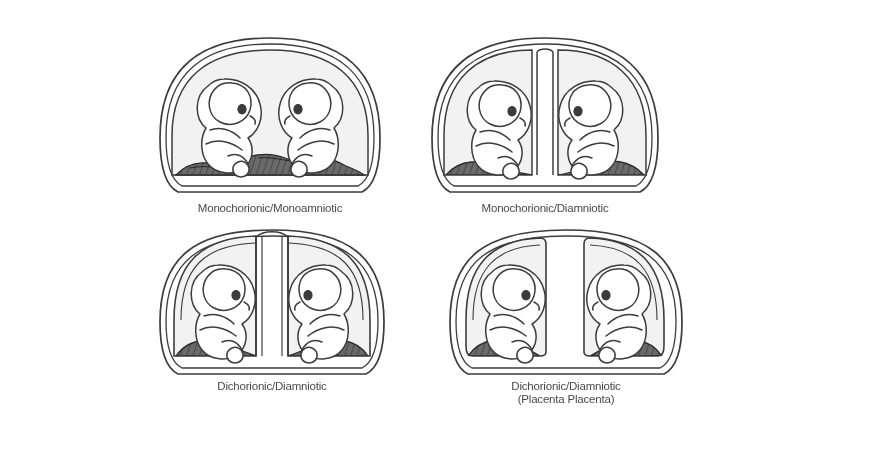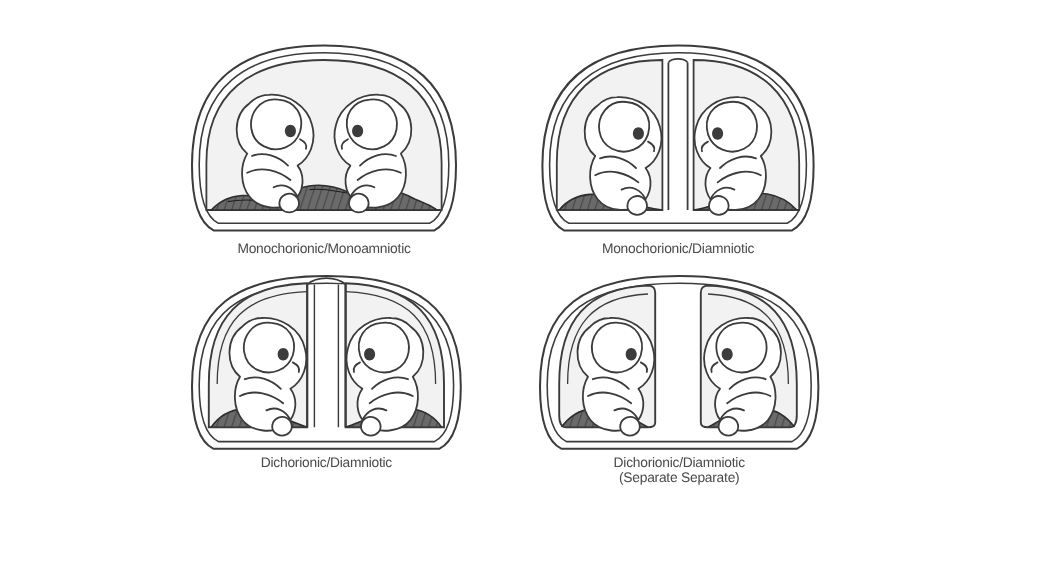--- a/index.html
+++ b/index.html
@@ -39,21 +39,21 @@
     letter-spacing: -0.2px;
     font-family: "Liberation Sans", sans-serif;
     white-space: nowrap;
   }
   .caption .line2 {
     display: block;
   }
 
   
   #panel-mcma  { left: 150px; top: 34px;  width: 240px; }
-  #panel-mcda  { left: 440px; top: 34px;  width: 250px; }
+  #panel-mcda  { left: 420px; top: 34px;  width: 250px; }
   #panel-dcda-fused    { left: 152px; top: 228px; width: 240px; }
   #panel-dcda-separate { left: 440px; top: 228px; width: 252px; }
 
   #caption-mcma  { top: 168px; }
   #caption-mcda  { top: 168px; }
   #caption-dcda-fused    { top: 152px; }
   #caption-dcda-separate { top: 152px; }
 </style>
 </head>
 <body>
@@ -352,17 +352,17 @@
         <path d="M86,76 C90,78 92,81 91,84" fill="none"></path>
         <path d="M46,90 C56,86 68,90 76,98" fill="none"></path>
         <path d="M42,104 C54,98 68,102 78,110" fill="none"></path>
         <path d="M64,116 C72,112 80,116 84,124" fill="none"></path>
         <path d="M74,122 c5,-2 10,1 11,6 c1,5 -3,9 -8,9 c-5,0 -9,-4 -8,-9 c0.4,-2.6 2.4,-4.8 5,-6 Z"></path>
       </g>
     </svg>
 
     <div class="caption" id="caption-dcda-separate">
       <span>Dichorionic/Diamniotic</span>
-      <span class="line2">(Separate Separate)</span>
+      <span class="line2">(Placenta Placenta)</span>
     </div>
   </div>
 
 </div>
 
 </body></html>

